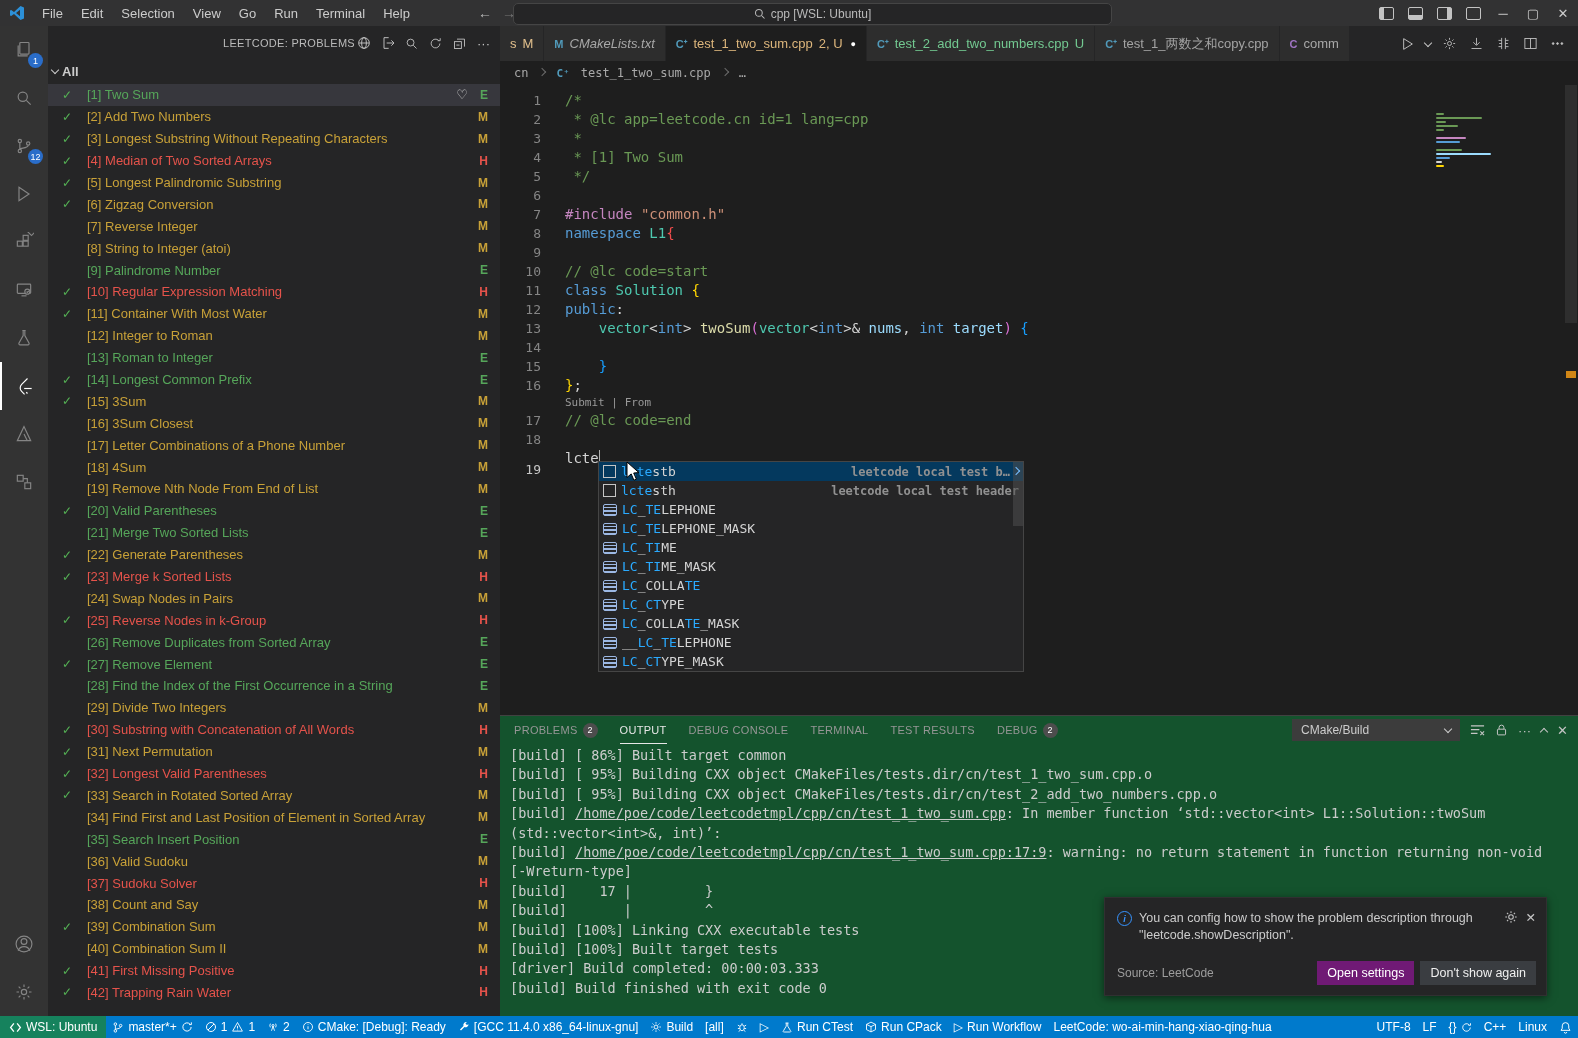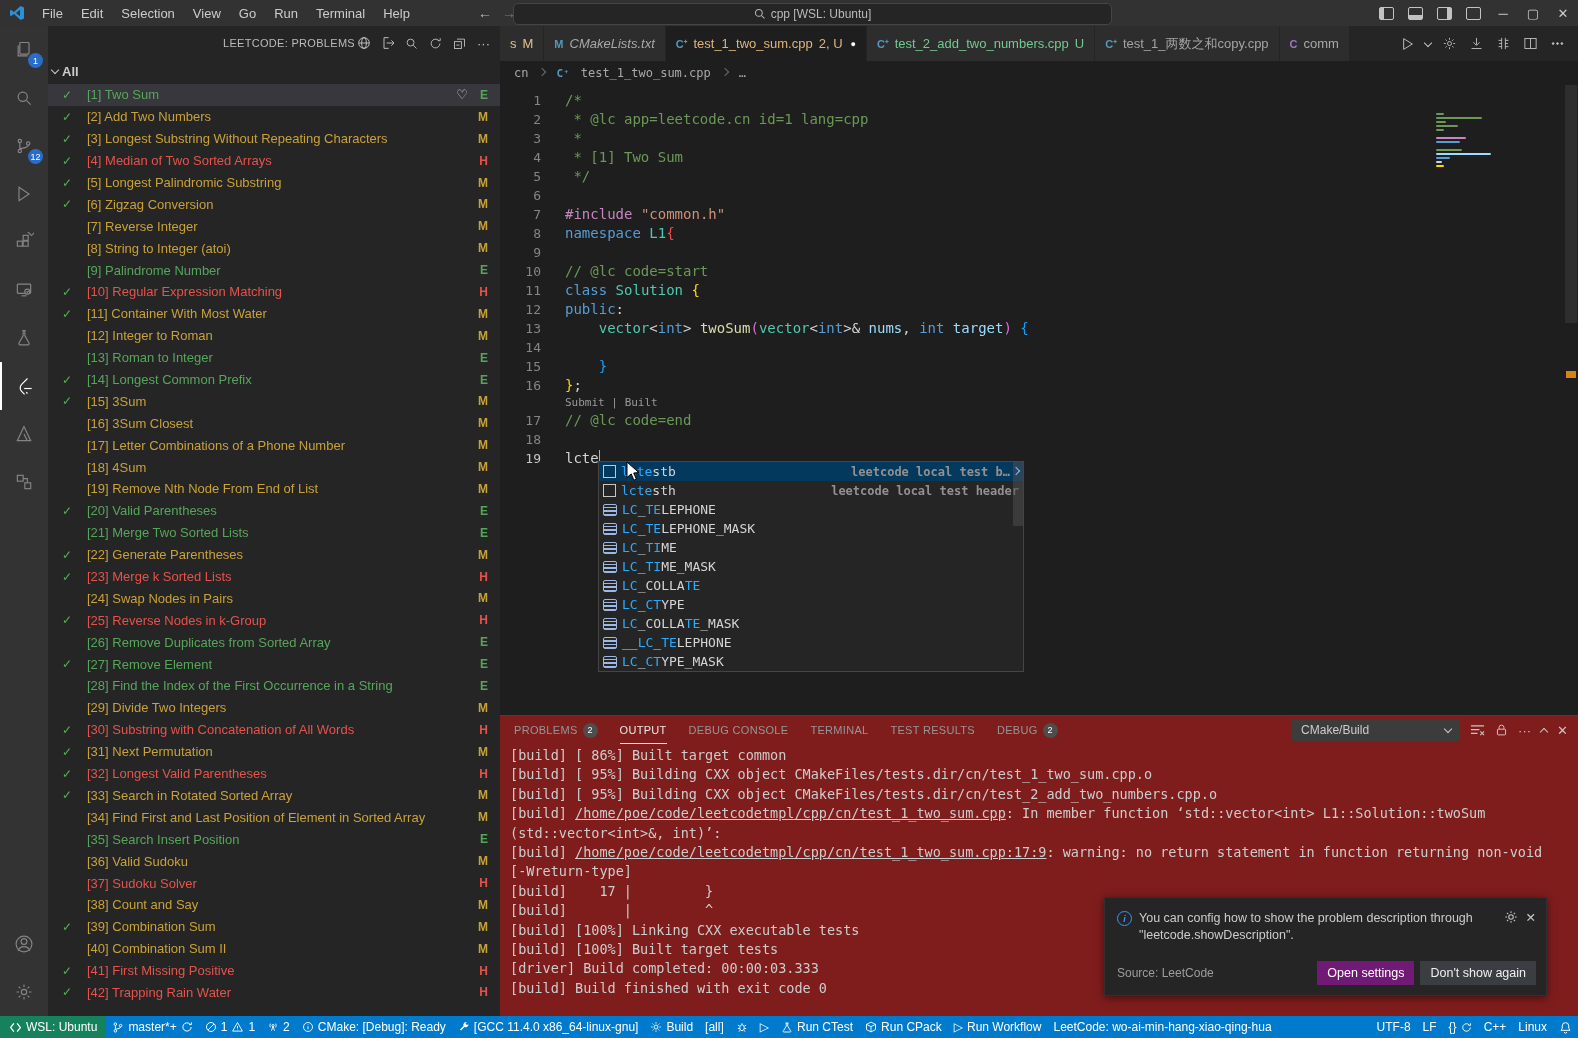--- a/index.html
+++ b/index.html
@@ -66,36 +66,36 @@
                   gap:10px;padding:0 12px;background:#252526;color:#c5c5c5;}
   .editor-actions .ic{width:17px;height:17px;display:flex;align-items:center;justify-content:center;}
   .breadcrumb{height:24px;display:flex;align-items:center;gap:11px;padding-left:14px;
               font-size:12px;color:#a9a9a9;background:#1e1e1e;}
   .bsep{color:#6b6b6b;font-size:10px;}
 
   .editor{position:absolute;left:0;top:59px;right:0;bottom:300px;overflow:hidden;
           font-size:14px;line-height:19px;}
   .codeline{position:relative;height:19px;white-space:pre;}
   .lnum{position:absolute;left:0;width:41px;text-align:right;color:#858585;font-size:13px;}
-  .lnum.cur{color:#c6c6c6;}
+  .lnum.cur{color:#c6c6c6;margin-top:11px;}
   .ltext{position:absolute;left:65px;}
   .codelens{height:16px;line-height:16px;padding-left:65px;font-size:11px;color:#999999;}
   .codelens a{color:#999999;text-decoration:none;}
   .cm{color:#6A9955;} .kw{color:#569CD6;} .kw2{color:#C586C0;} .str{color:#CE9178;}
   .type{color:#4EC9B0;} .fn{color:#DCDCAA;} .var{color:#9CDCFE;} .pl{color:#d4d4d4;}
   .gold{color:#ffd602;} .mag{color:#da70d6;} .blue2{color:#179fff;} .red{color:#f14c4c;}
   .caret{display:inline-block;width:1.5px;height:16px;background:#aeafad;vertical-align:-3px;}
   .minimap{position:absolute;right:80px;top:28px;width:62px;}
   .minimap div{height:2px;margin-bottom:2px;border-radius:1px;}
   .ruler{position:absolute;right:0;top:0;bottom:0;width:14px;background:#1e1e1e;}
   .ruler .thumb{position:absolute;left:1px;right:1px;top:0;height:238px;background:rgba(121,121,121,.18);}
   .ruler .warnmark{position:absolute;left:2px;right:2px;top:286px;height:7px;background:#d18616;}
 
   
-  .panel{position:absolute;left:0;right:0;bottom:0;height:300px;background:#7f1d1d;
+  .panel{position:absolute;left:0;right:0;bottom:0;height:300px;background:#14532d;
          border-top:1px solid #414141;}
   .panel-header{height:28px;display:flex;align-items:center;padding-left:14px;position:relative;}
   .ptab{font-size:11px;color:#969696;margin-right:22px;height:28px;display:flex;align-items:center;
         gap:5px;letter-spacing:.3px;box-sizing:border-box;}
   .ptab.active{color:#e7e7e7;border-bottom:1px solid #e7e7e7;}
   .ptab .pbadge2{background:#4d4d4d;color:#ffffff;font-size:9px;min-width:15px;height:15px;
         border-radius:9px;display:flex;align-items:center;justify-content:center;}
   .panel-right{position:absolute;right:10px;top:0;height:28px;display:flex;align-items:center;gap:10px;color:#c5c5c5;}
   .chanselect{width:150px;height:20px;background:#3c3c3c;border:1px solid #3c3c3c;color:#cccccc;
         font-size:12px;display:flex;align-items:center;padding:0 8px;justify-content:space-between;}
@@ -607,21 +607,21 @@
             <div class="codeline"><span class="lnum">7</span><span class="ltext"><span class="kw2">#include</span><span class="pl"> </span><span class="str">"common.h"</span></span></div>
             <div class="codeline"><span class="lnum">8</span><span class="ltext"><span class="kw">namespace</span><span class="pl"> </span><span class="type">L1</span><span class="red">{</span></span></div>
             <div class="codeline"><span class="lnum">9</span><span class="ltext"></span></div>
             <div class="codeline"><span class="lnum">10</span><span class="ltext"><span class="cm">// @lc code=start</span></span></div>
             <div class="codeline"><span class="lnum">11</span><span class="ltext"><span class="kw">class</span><span class="pl"> </span><span class="type">Solution</span><span class="pl"> </span><span class="gold">{</span></span></div>
             <div class="codeline"><span class="lnum">12</span><span class="ltext"><span class="kw">public</span><span class="pl">:</span></span></div>
             <div class="codeline"><span class="lnum">13</span><span class="ltext"><span class="pl">    </span><span class="type">vector</span><span class="pl">&lt;</span><span class="kw">int</span><span class="pl">&gt;</span><span class="pl"> </span><span class="fn">twoSum</span><span class="mag">(</span><span class="type">vector</span><span class="pl">&lt;</span><span class="kw">int</span><span class="pl">&gt;&amp;</span><span class="pl"> </span><span class="var">nums</span><span class="pl">,</span><span class="pl"> </span><span class="kw">int</span><span class="pl"> </span><span class="var">target</span><span class="mag">)</span><span class="pl"> </span><span class="blue2">{</span></span></div>
             <div class="codeline"><span class="lnum">14</span><span class="ltext"></span></div>
             <div class="codeline"><span class="lnum">15</span><span class="ltext"><span class="pl">    </span><span class="blue2">}</span></span></div>
             <div class="codeline"><span class="lnum">16</span><span class="ltext"><span class="gold">}</span><span class="pl">;</span></span></div>
-            <div class="codelens"><a>Submit</a><span> | </span><a>Built</a></div>
+            <div class="codelens"><a>Submit</a><span> | </span><a>From</a></div>
             <div class="codeline"><span class="lnum">17</span><span class="ltext"><span class="cm">// @lc code=end</span></span></div>
             <div class="codeline"><span class="lnum">18</span><span class="ltext"></span></div>
             <div class="codeline"><span class="lnum cur">19</span><span class="ltext"><span class="pl">lcte</span><span class="caret"></span></span></div>
           </div>
         <div class="minimap" id="minimap">
             <div style="width: 8px; background: rgb(106, 153, 85);"></div>
             <div style="width: 46px; background: rgb(106, 153, 85);"></div>
             <div style="width: 10px; background: rgb(106, 153, 85);"></div>
             <div style="width: 22px; background: rgb(106, 153, 85);"></div>
             <div style="width: 8px; background: rgb(106, 153, 85);"></div>

